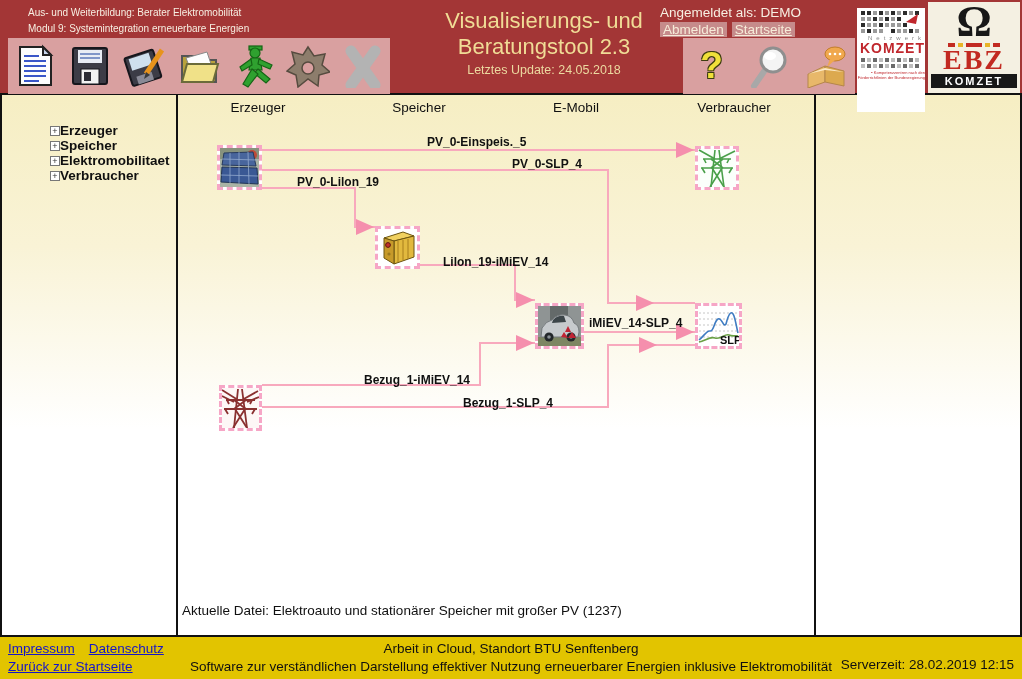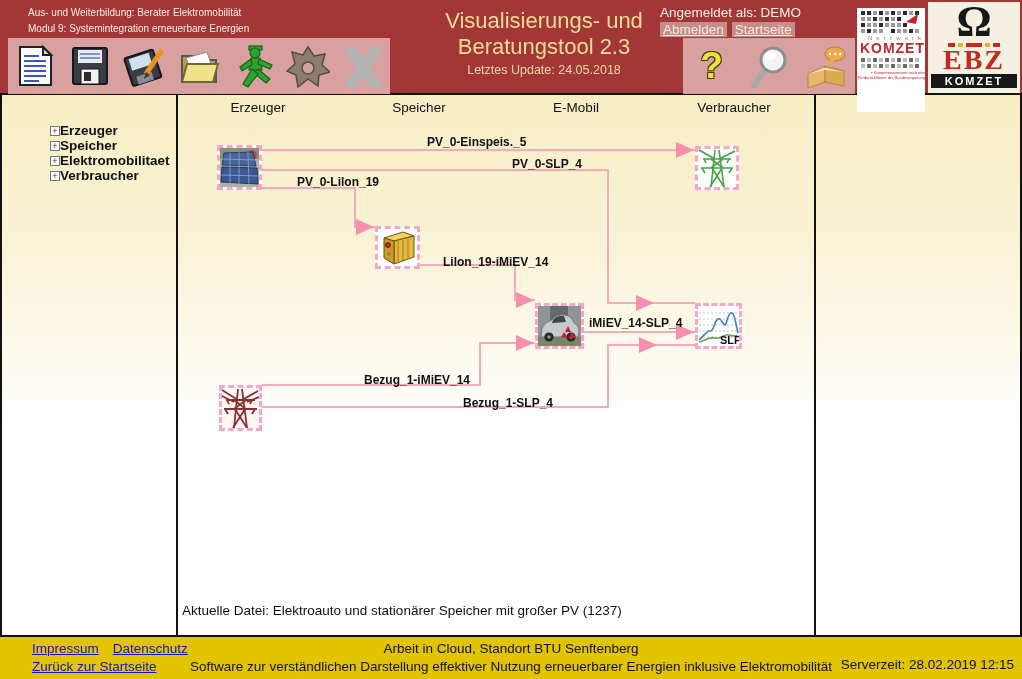--- a/index.html
+++ b/index.html
@@ -74,21 +74,21 @@
     border-top:8px solid transparent; border-bottom:8px solid transparent;
     border-left:18px solid #f58fad; }
   .conn-label { position:absolute; font-size:12px; font-weight:bold; color:#101010;
     white-space:nowrap; cursor:pointer; }
   .status-line { position:absolute; left:4px; bottom:17px; font-size:13.5px; color:#101010; }
 
   
   .footer { position:relative; width:1022px; height:44px; background:#e2c400;
     border-top:2px solid #111; font-size:13.5px; color:#101010; }
   .footer a { color:#1515c8; text-decoration:underline; cursor:pointer; }
-  .footer-links { position:absolute; left:8px; top:3px; line-height:18px;margin-left:24px; }
+  .footer-links { position:absolute; left:8px; top:3px; line-height:18px; }
   .footer-links .row1 a { margin-right:14px; }
   .footer-center { position:absolute; left:0; right:0; top:3px; text-align:center;
     line-height:18px; }
   .footer-server { position:absolute; right:8px; top:20px; }
 </style>
 </head>
 <body>
 
 <div class="header">
   <div class="course-block">

